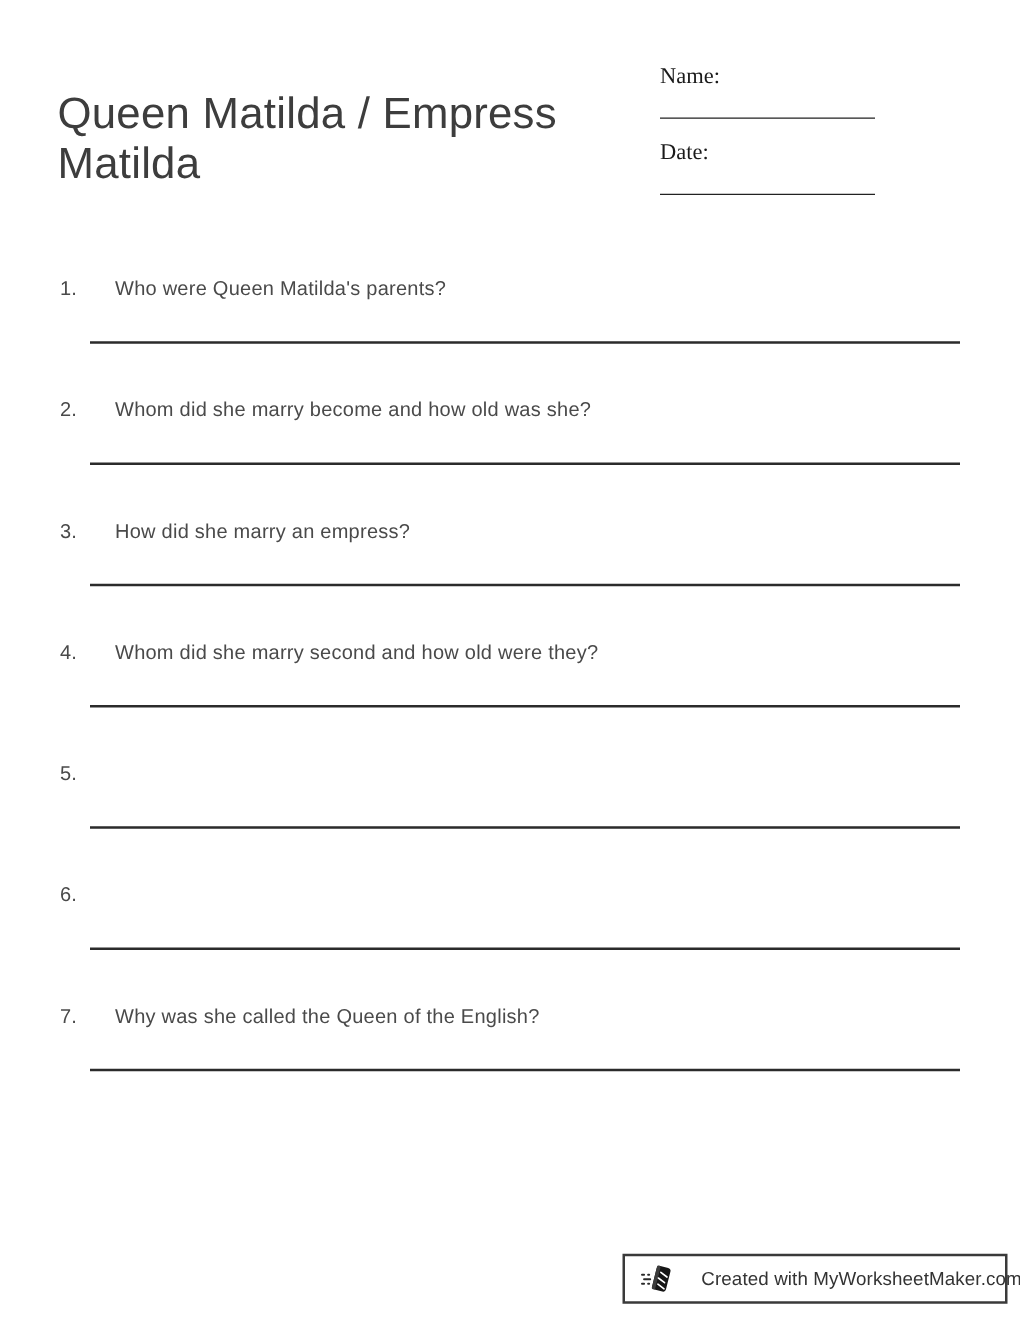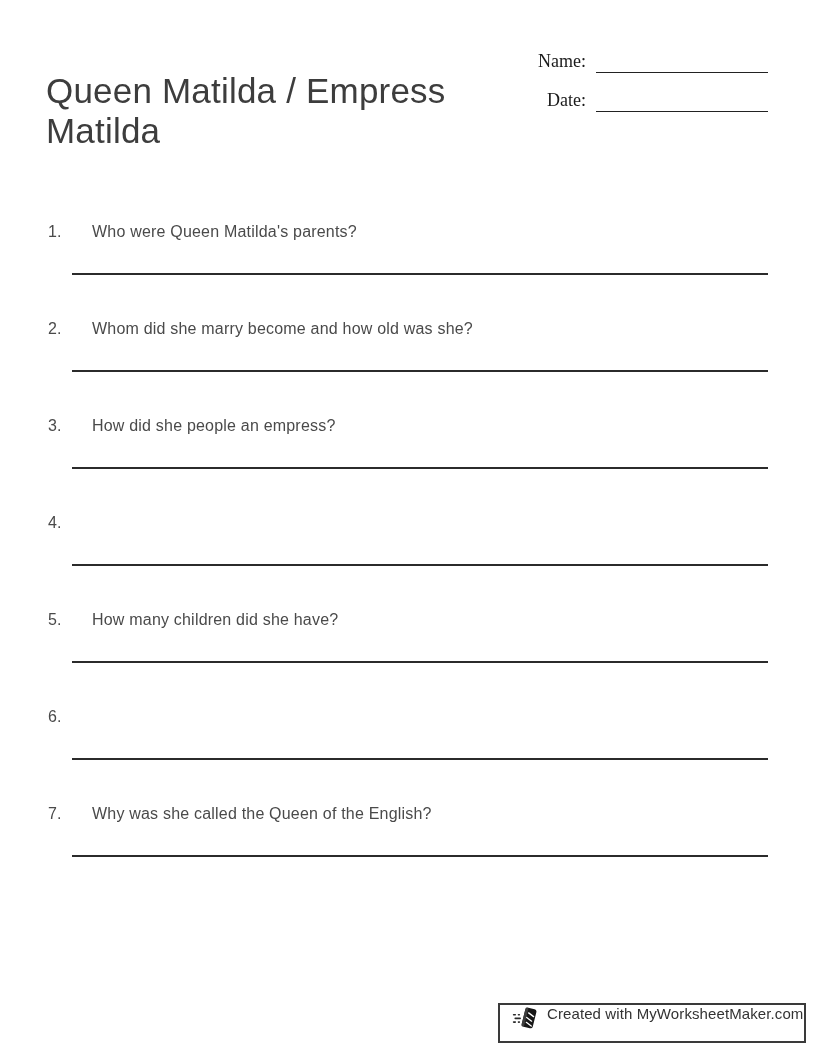--- a/index.html
+++ b/index.html
@@ -25,26 +25,27 @@
     letter-spacing: 0.2px;
   }
   .namedate {
     position: absolute;
     top: 50px;
     right: 48px;
     width: 240px;
   }
   .nd-row {
     display: flex;
-    align-items: flex-end;
+    align-items: flex-start;
     justify-content: flex-end;
     margin-bottom: 16px;
     font-family: "Liberation Serif", "DejaVu Serif", serif;
     font-size: 18px;
     color: #1a1a1a;
+    flex-direction: column;
   }
   .nd-label { margin-right: 10px; padding-bottom: 1px; }
   .nd-line {
     width: 172px;
     height: 22px;
     border-bottom: 1.5px solid #222222;
   }
 
   
   .questions {
@@ -71,22 +72,23 @@
   .footer-badge {
     position: absolute;
     left: 498px;
     top: 1003px;
     width: 308px;
     height: 40px;
     box-sizing: border-box;
     border: 2px solid #3a3a3a;
     background: #ffffff;
     display: flex;
+    align-items: center;
     padding-left: 12px;
-    gap: 9px;
+    gap: 23px;
     cursor: pointer;
   }
   .footer-badge .logo { flex-shrink: 0; display: block; }
   .footer-text {
     font-size: 15px;
     color: #333333;
     letter-spacing: 0.1px;
     white-space: nowrap;
   }
 </style>
@@ -122,36 +124,36 @@
       <div class="q-row">
         <span class="q-num">2.</span>
         <span class="q-text">Whom did she marry become and how old was she?</span>
       </div>
       <div class="answer-line"></div>
     </div>
 
     <div class="question">
       <div class="q-row">
         <span class="q-num">3.</span>
-        <span class="q-text">How did she people an empress?</span>
+        <span class="q-text">How did she marry an empress?</span>
       </div>
       <div class="answer-line"></div>
     </div>
 
     <div class="question">
       <div class="q-row">
         <span class="q-num">4.</span>
+        <span class="q-text">Whom did she marry second and how old were they?</span>
       </div>
       <div class="answer-line"></div>
     </div>
 
     <div class="question">
       <div class="q-row">
         <span class="q-num">5.</span>
-        <span class="q-text">How many children did she have?</span>
       </div>
       <div class="answer-line"></div>
     </div>
 
     <div class="question">
       <div class="q-row">
         <span class="q-num">6.</span>
       </div>
       <div class="answer-line"></div>
     </div>

